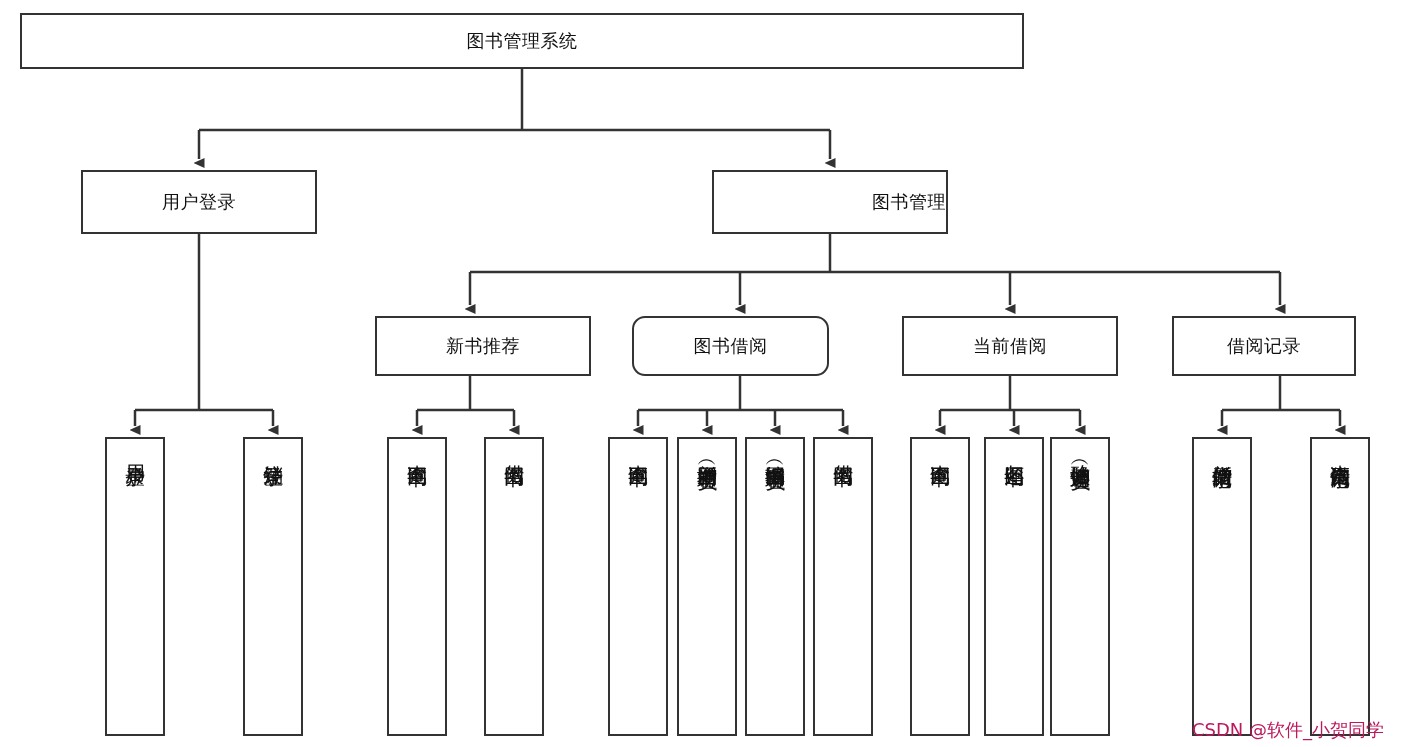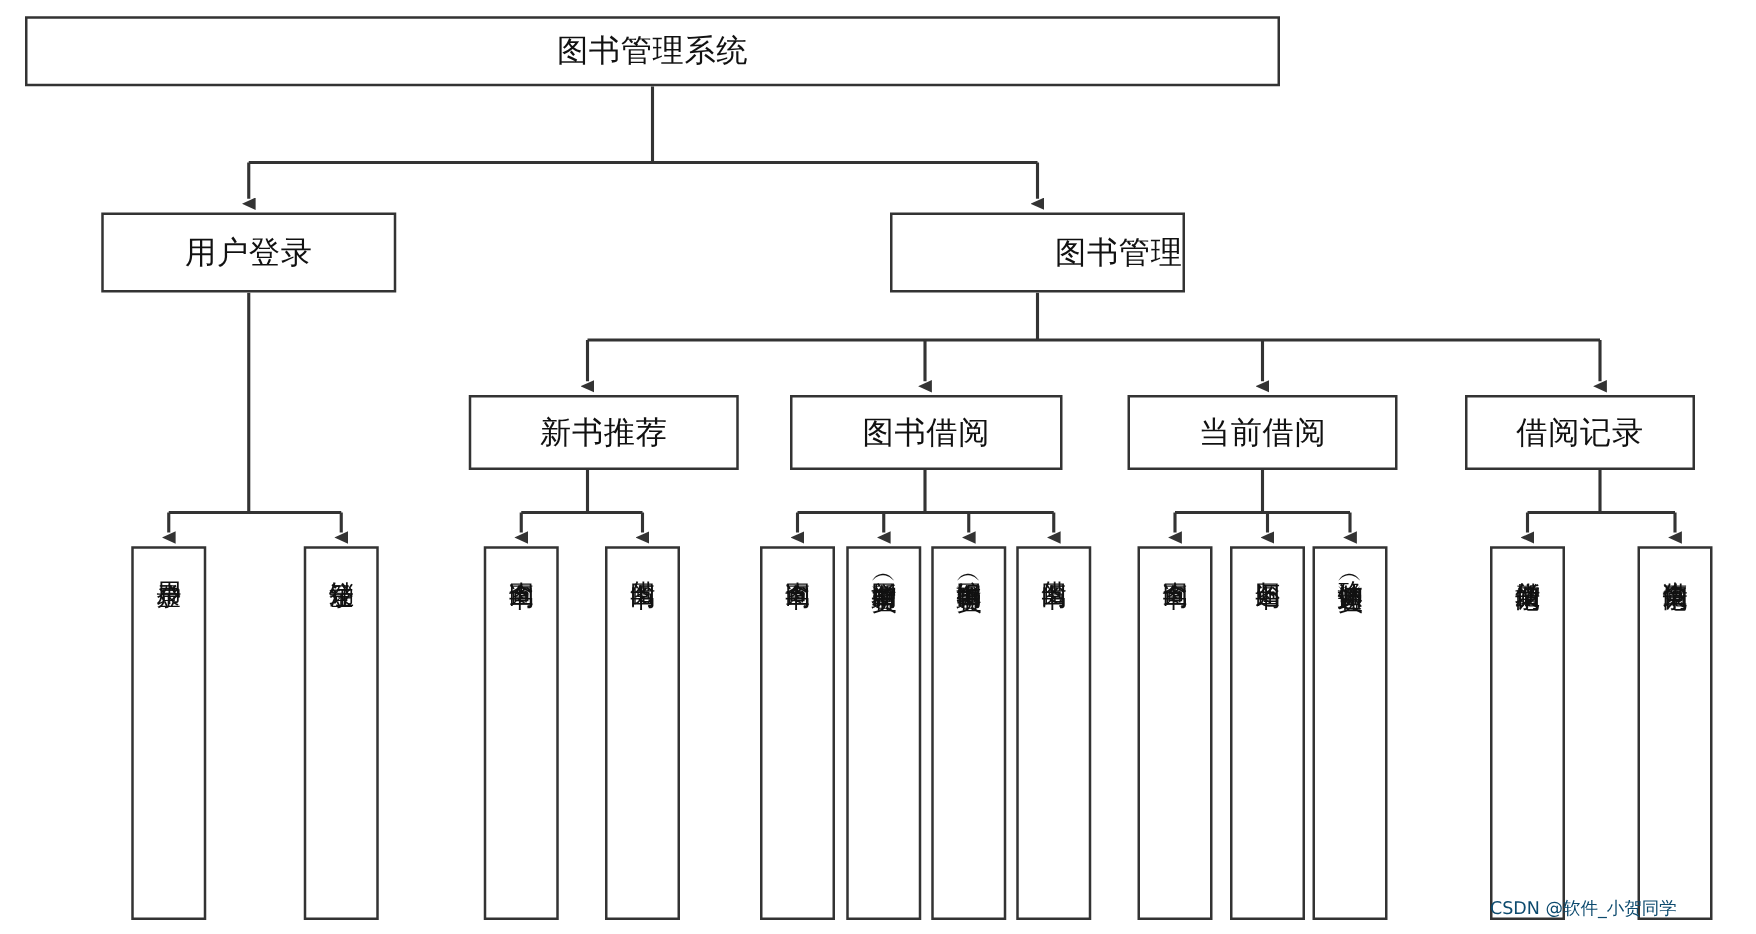--- a/index.html
+++ b/index.html
@@ -29,42 +29,42 @@
     position: absolute;
     box-sizing: border-box;
     background: #ffffff;
     border: 2.5px solid #333333;
     display: flex;
     align-items: center;
     justify-content: center;
     color: #111111;
   }
   .node.horiz .label {
-    font-size: 25px;
+    font-size: 18px;
     line-height: 1.1;
     letter-spacing: 0.5px;
     white-space: nowrap;
   }
   .node.vert {
     align-items: flex-start;
     justify-content: center;
     padding-top: 10px;
   }
   .node.vert .label {
     writing-mode: vertical-rl;
     text-orientation: upright;
     font-size: 20px;
     line-height: 1.28;
     letter-spacing: 1px;
     white-space: nowrap;
   }
   .watermark {
     position: absolute;
-    font-size: 14px;
-    color: #0c4a6e;
+    font-size: 18px;
+    color: #be185d;
     white-space: nowrap;
     user-select: none;
   }
 </style>
 </head>
 <body>
 
 <div id="canvas">
 
   <svg id="edges" viewBox="0 0 1405 747" width="1405" height="747">
@@ -117,21 +117,21 @@
   <div id="node-host">
       <div class="node horiz" style="left: 81px; top: 170px; width: 236px; height: 64px;">
         <span class="label">用户登录</span>
       </div>
       <div class="node horiz" style="left: 712px; top: 170px; width: 236px; height: 64px; justify-content: flex-end;">
         <span class="label">图书管理</span>
       </div>
       <div class="node horiz" style="left: 362px; top: 316px; width: 216px; height: 60px; margin-left: 13px;">
         <span class="label">新书推荐</span>
       </div>
-      <div class="node horiz" style="left: 632px; top: 316px; width: 218px; height: 60px;">
+      <div class="node horiz" style="left: 632px; top: 316px; width: 197px; height: 60px; border-radius: 13px;">
         <span class="label">图书借阅</span>
       </div>
       <div class="node horiz" style="left: 902px; top: 316px; width: 216px; height: 60px;">
         <span class="label">当前借阅</span>
       </div>
       <div class="node horiz" style="left: 1172px; top: 316px; width: 184px; height: 60px;">
         <span class="label">借阅记录</span>
       </div>
       <div class="node vert" style="left: 105px; top: 437px; width: 60px; height: 299px;">
         <span class="label">用户登录</span>

